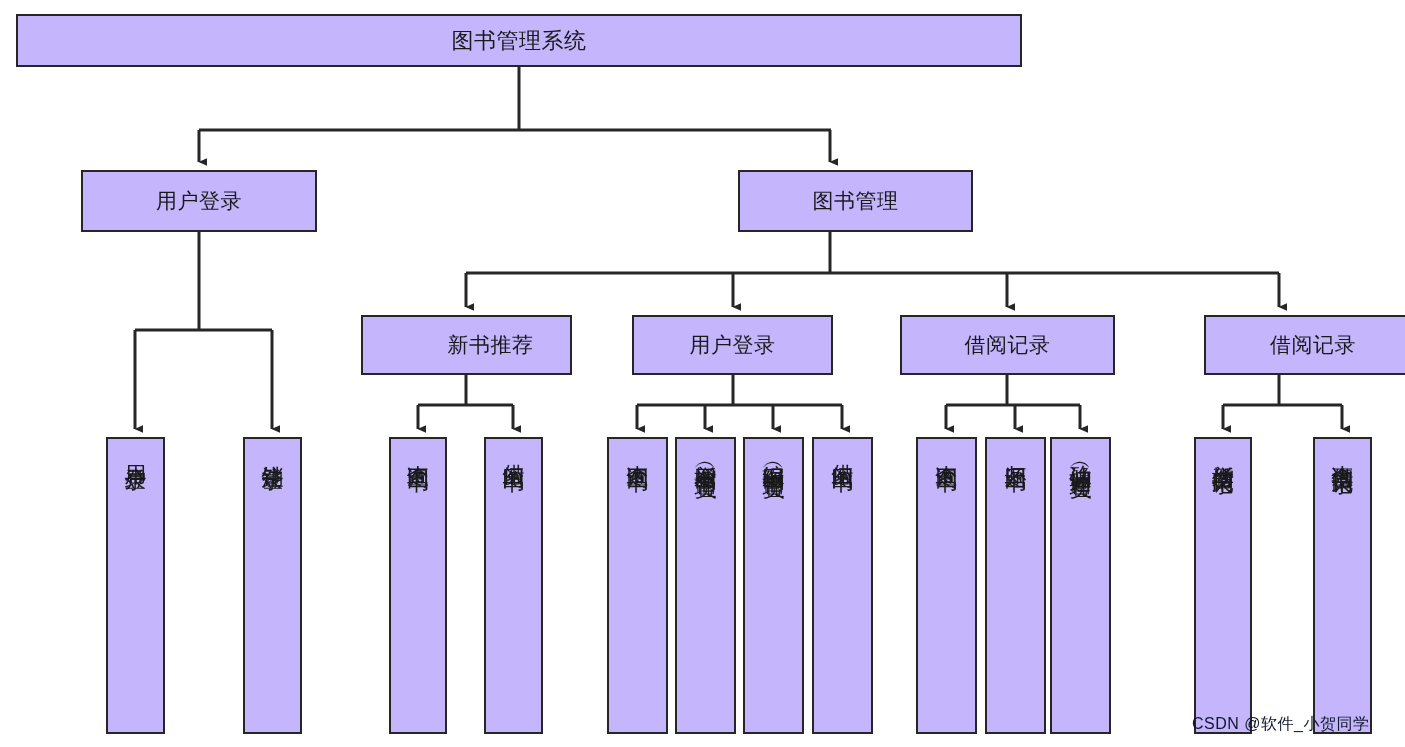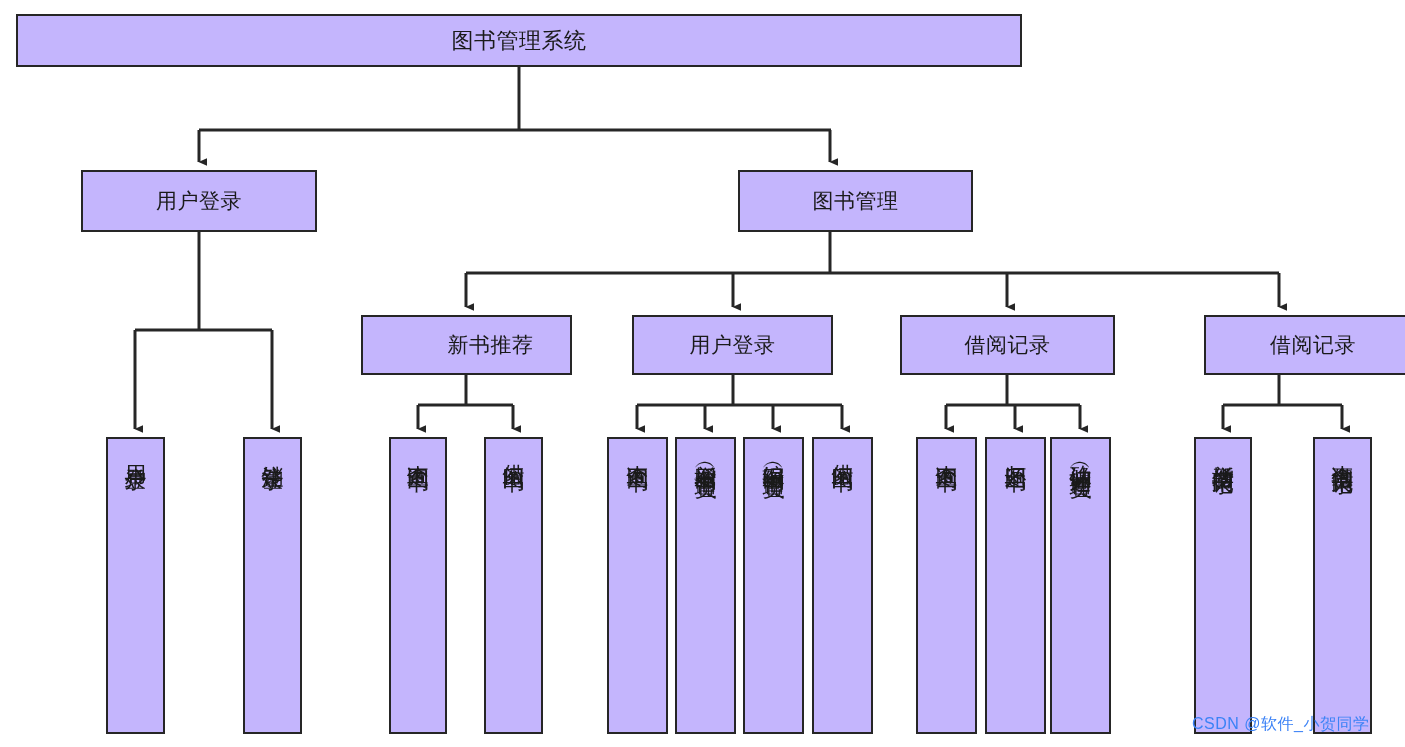--- a/index.html
+++ b/index.html
@@ -59,21 +59,21 @@
     text-orientation: upright;
     font-size: 22px;
     letter-spacing: 2px;
     line-height: 1;
   }
   .watermark {
     position: absolute;
     left: 1192px;
     top: 714px;
     font-size: 16px;
-    color: #3b82f6;
+    color: #0f172a;
     white-space: nowrap;
     letter-spacing: 0.5px;
     pointer-events: none;
   }
 </style>
 </head>
 <body>
 
 <div id="diagram-root">
 

